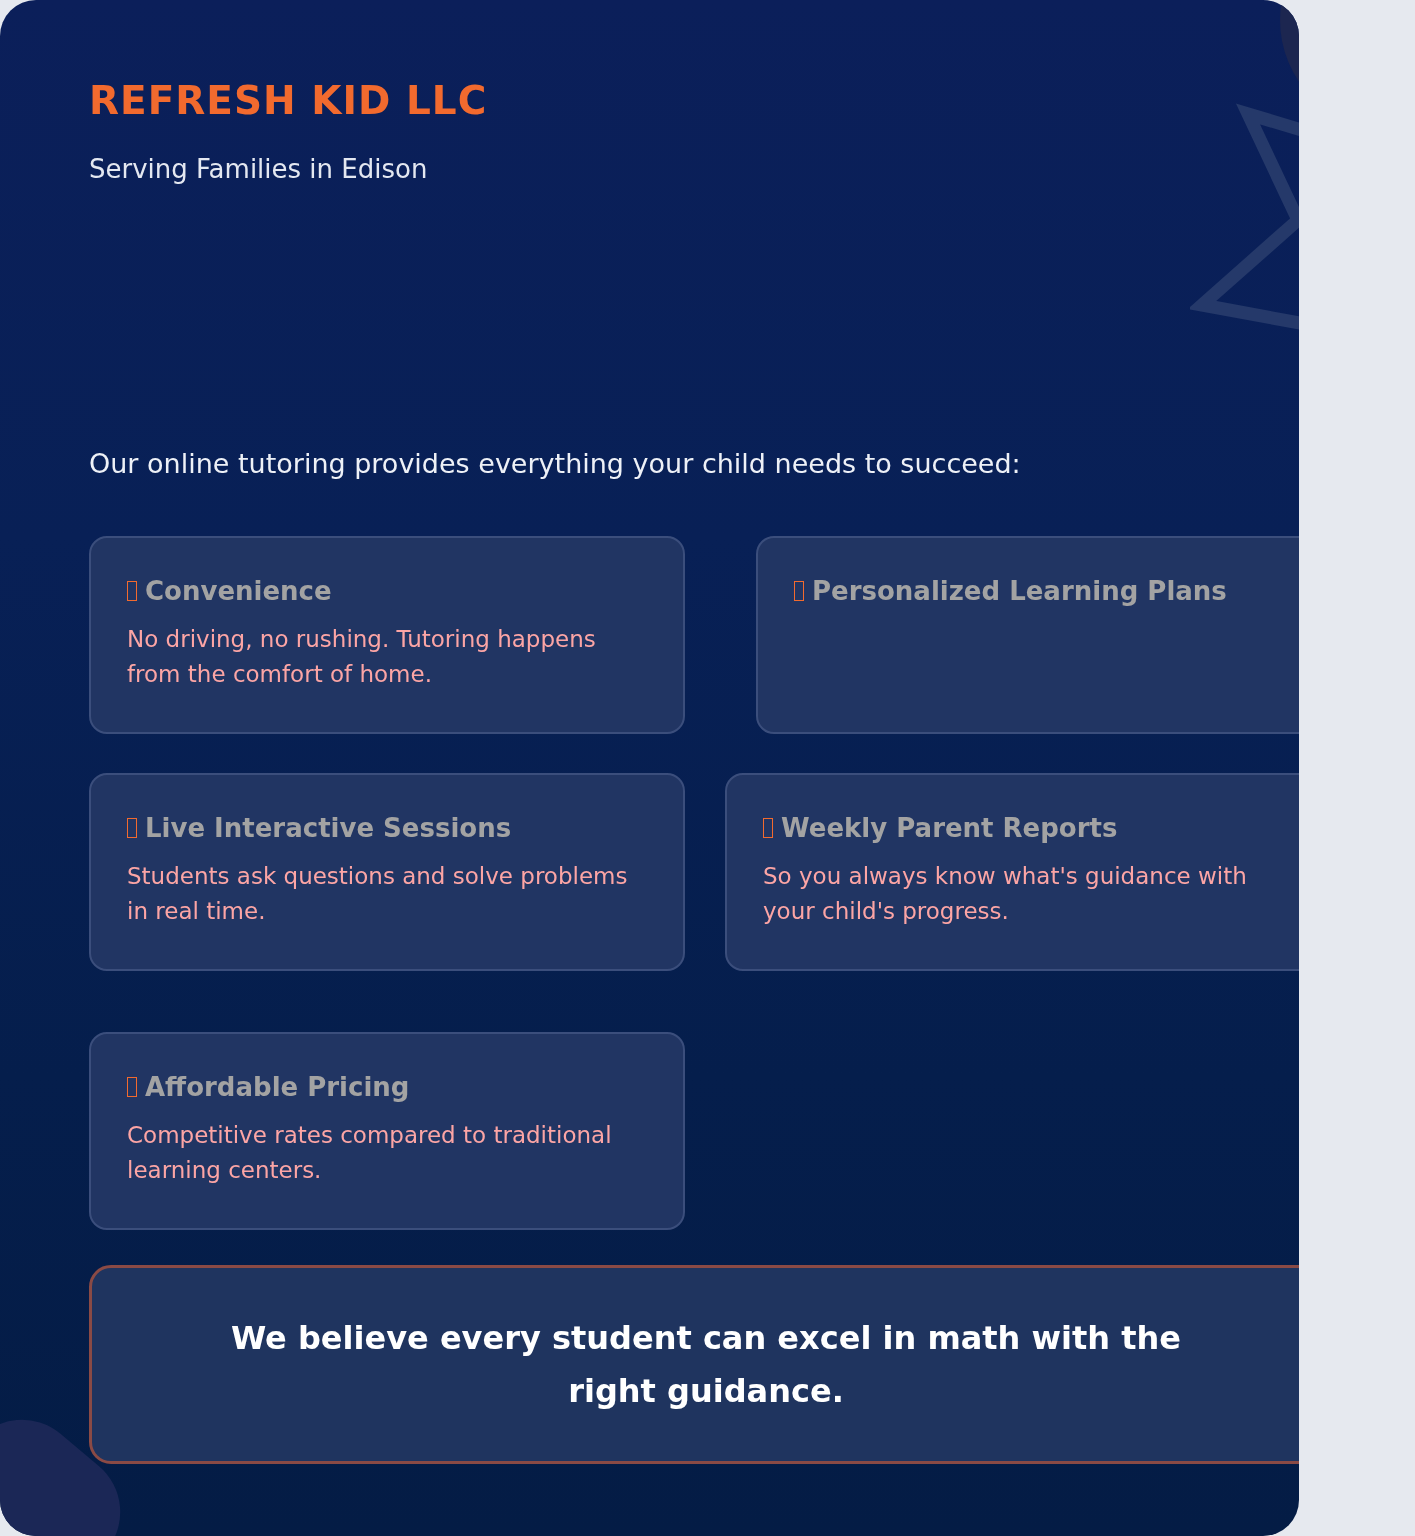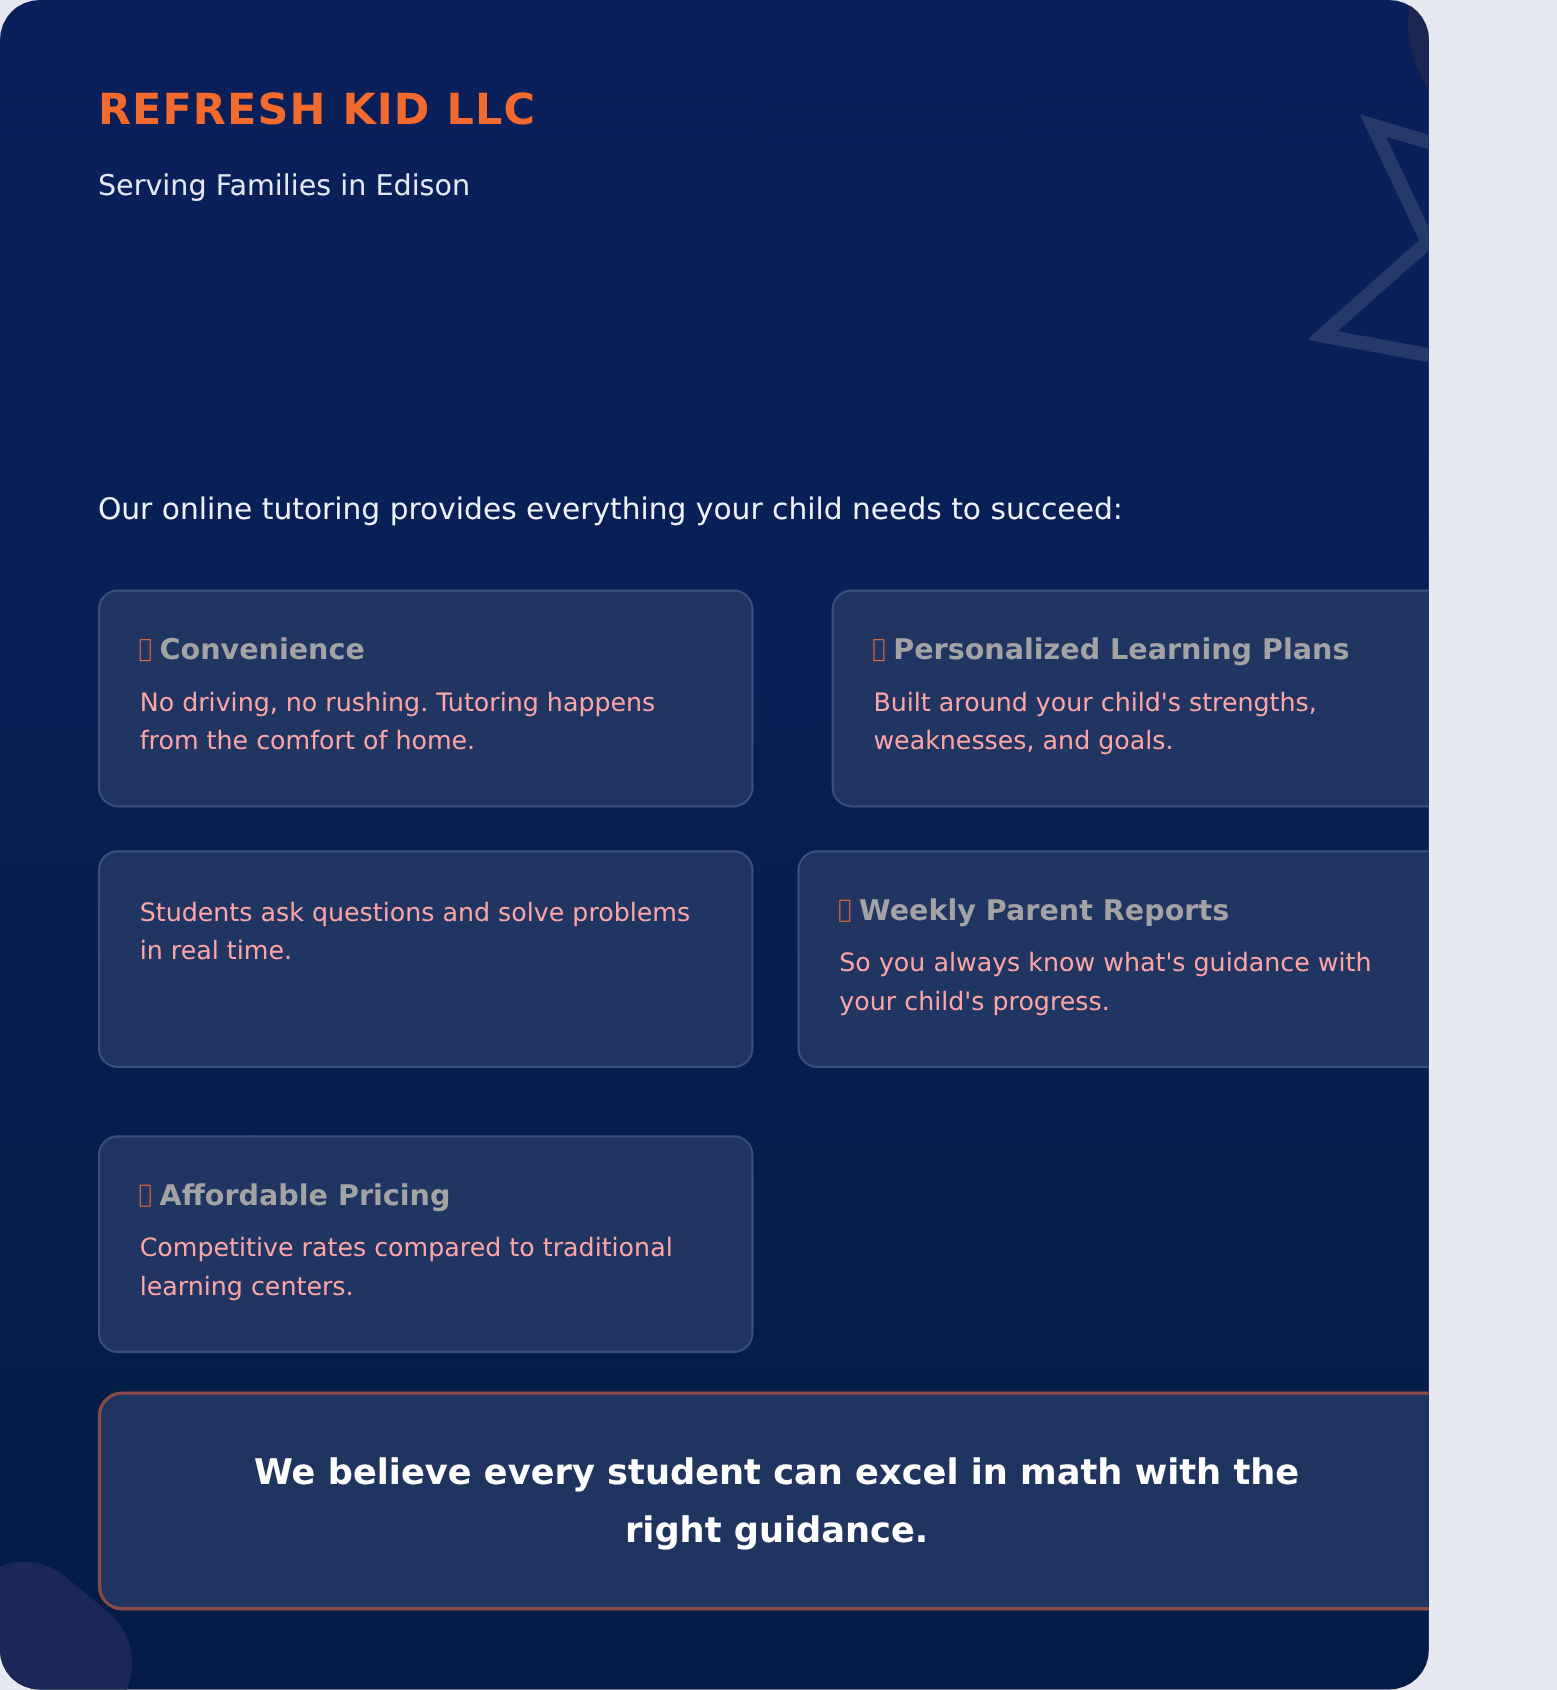--- a/index.html
+++ b/index.html
@@ -107,24 +107,27 @@
         <span>Convenience</span>
       </div>
     <div class="card-desc">No driving, no rushing. Tutoring happens from the comfort of home.</div>
   </div>
 
   <div class="card" style="left:725px;top:536px;margin-left:31px;">
     <div class="card-title">
         <span class="box-icon"></span>
         <span>Personalized Learning Plans</span>
       </div>
-    <div class="card-desc">Built around your child's strengths, weaknesses, and goals.</div>
   </div>
 
   <div class="card" style="left:89px;top:773px;">
+    <div class="card-title">
+        <span class="box-icon"></span>
+        <span>Live Interactive Sessions</span>
+      </div>
     <div class="card-desc">Students ask questions and solve problems in real time.</div>
   </div>
 
   <div class="card" style="left:725px;top:773px;">
     <div class="card-title">
         <span class="box-icon"></span>
         <span>Weekly Parent Reports</span>
       </div>
     <div class="card-desc">So you always know what's guidance with your child's progress.</div>
   </div>

